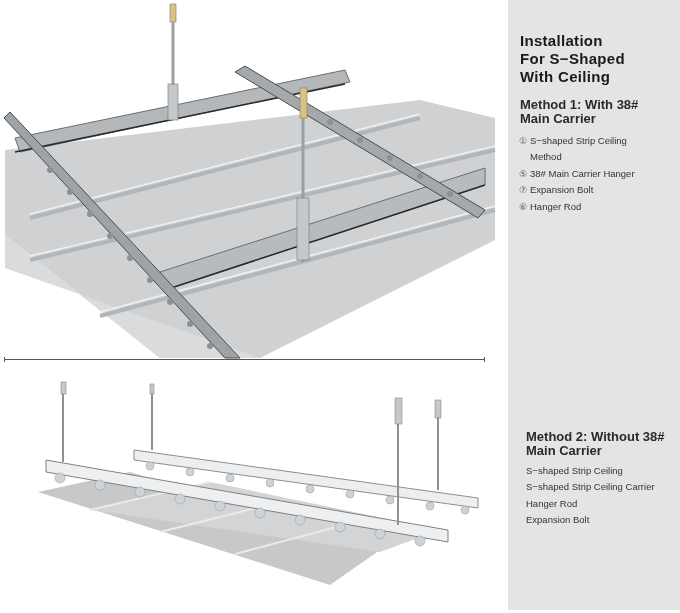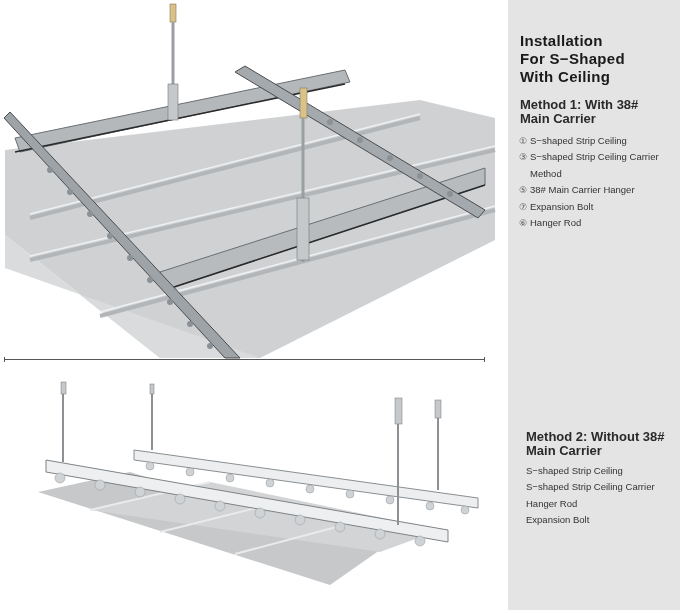--- a/index.html
+++ b/index.html
@@ -161,21 +161,20 @@
     <span>With Ceiling</span>
   </h1>
 
   <h2 class="method-heading m1-head">
     <span>Method 1: With 38#</span>
     <span>Main Carrier</span>
   </h2>
 
   <ul class="parts-list m1-list">
     <li><span class="num">①</span><span>S−shaped Strip Ceiling</span></li>
-    <li><span class="num">③</span><span>S−shaped Strip Ceiling Carrier</span></li>
     <li><span class="cont">Method</span></li>
     <li><span class="num">⑤</span><span>38# Main Carrier Hanger</span></li>
     <li><span class="num">⑦</span><span>Expansion Bolt</span></li>
     <li><span class="num">⑥</span><span>Hanger Rod</span></li>
   </ul>
 
   <h2 class="method-heading m2-head">
     <span>Method 2: Without 38#</span>
     <span>Main Carrier</span>
   </h2>

